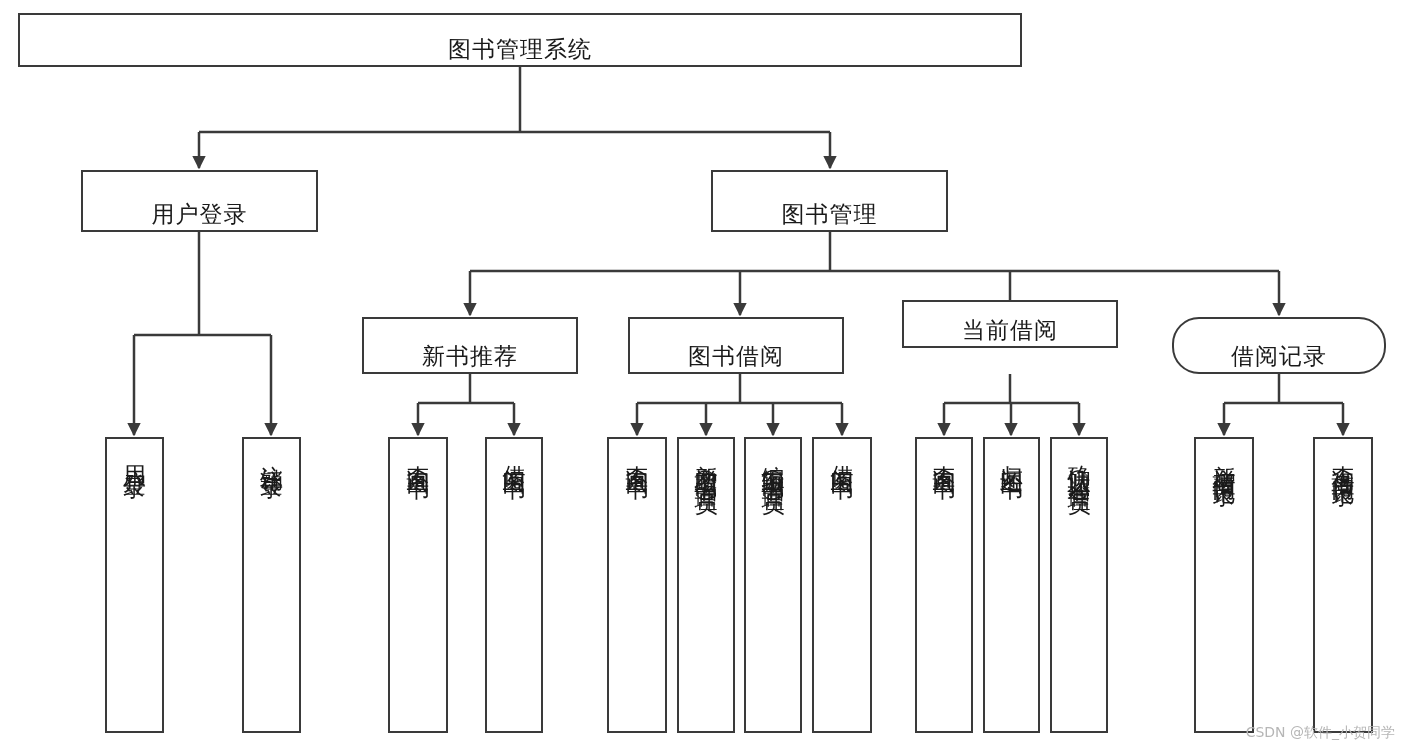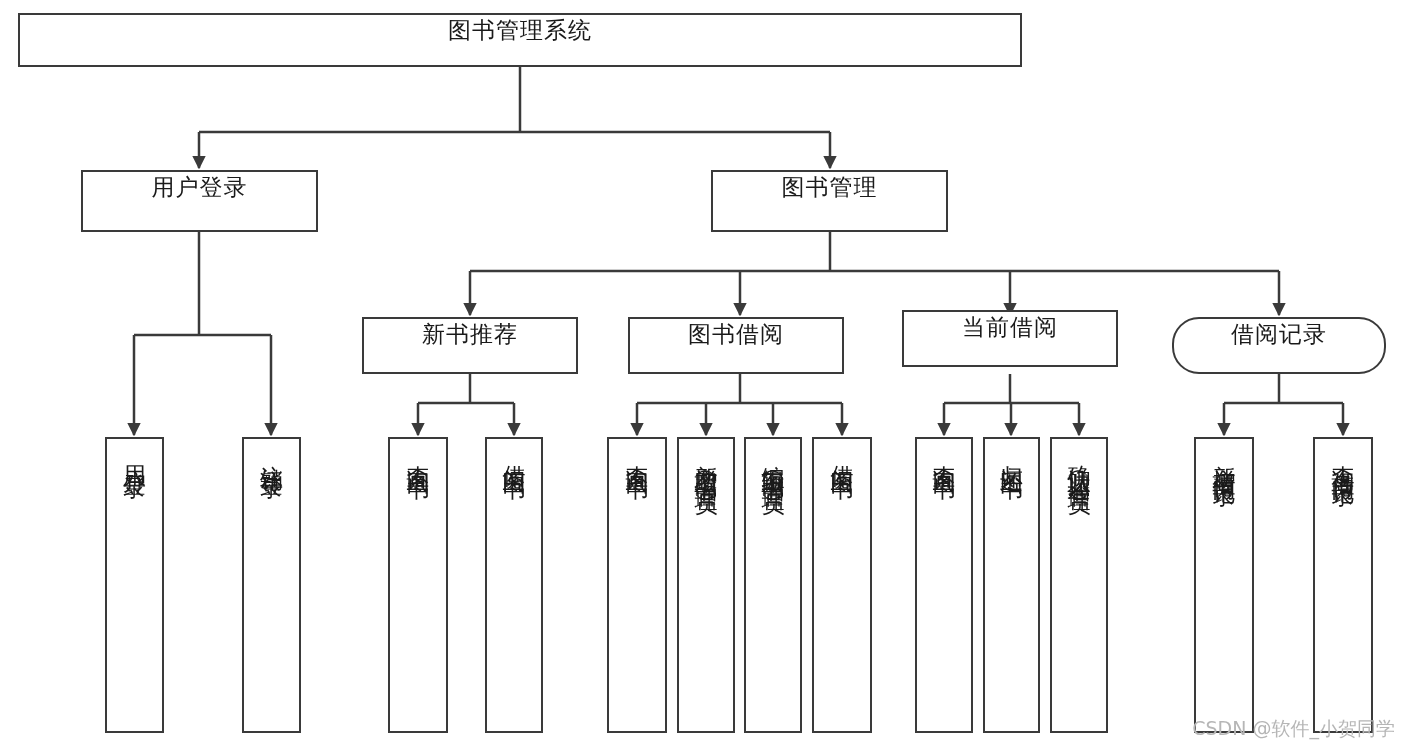--- a/index.html
+++ b/index.html
@@ -23,21 +23,21 @@
     top: 0;
     width: 1405px;
     height: 747px;
   }
   .node {
     position: absolute;
     box-sizing: border-box;
     border: 2.5px solid #3a3a3a;
     background: #ffffff;
     display: flex;
-    align-items: flex-start;
+    align-items: flex-end;
     justify-content: center;
     color: #1a1a1a;
     z-index: 2;
   }
   .node-h {
     font-size: 23px;
     letter-spacing: 1px;
     white-space: nowrap;
   }
   .node-v {
@@ -50,21 +50,21 @@
     text-orientation: upright;
     letter-spacing: 4px;
     line-height: 1;
     white-space: nowrap;
     display: block;
   }
   .watermark {
     position: absolute;
     right: 10px;
     bottom: 5px;
-    font-size: 19px;
+    font-size: 14px;
     color: #b6b6b6;
     white-space: nowrap;
     z-index: 3;
     font-family: "DejaVu Sans", "Liberation Sans", sans-serif;
   }
 </style>
 </head>
 <body>
 
 <div id="diagram-root">
@@ -129,21 +129,21 @@
   <div class="node node-h" style="left:711px; top:170px; width:237px; height:62px;">
     <span>图书管理</span>
   </div>
 
   <div class="node node-h" style="left:362px; top:317px; width:216px; height:57px;">
     <span>新书推荐</span>
   </div>
   <div class="node node-h" style="left:628px; top:317px; width:216px; height:57px;">
     <span>图书借阅</span>
   </div>
-  <div class="node node-h" style="left:902px; top:310px; width:216px; height:57px;">
+  <div class="node node-h" style="left:902px; top:300px; width:216px; height:48px;">
     <span>当前借阅</span>
   </div>
   <div class="node node-h" style="left:1172px; top:317px; width:214px; height:57px;border-radius:27px;">
     <span>借阅记录</span>
   </div>
 
   <div class="node node-v" style="left:105px; top:437px; width:59px; height:296px;">
     <span class="vlabel">用户登录</span>
   </div>
   <div class="node node-v" style="left:242px; top:437px; width:59px; height:296px;">

